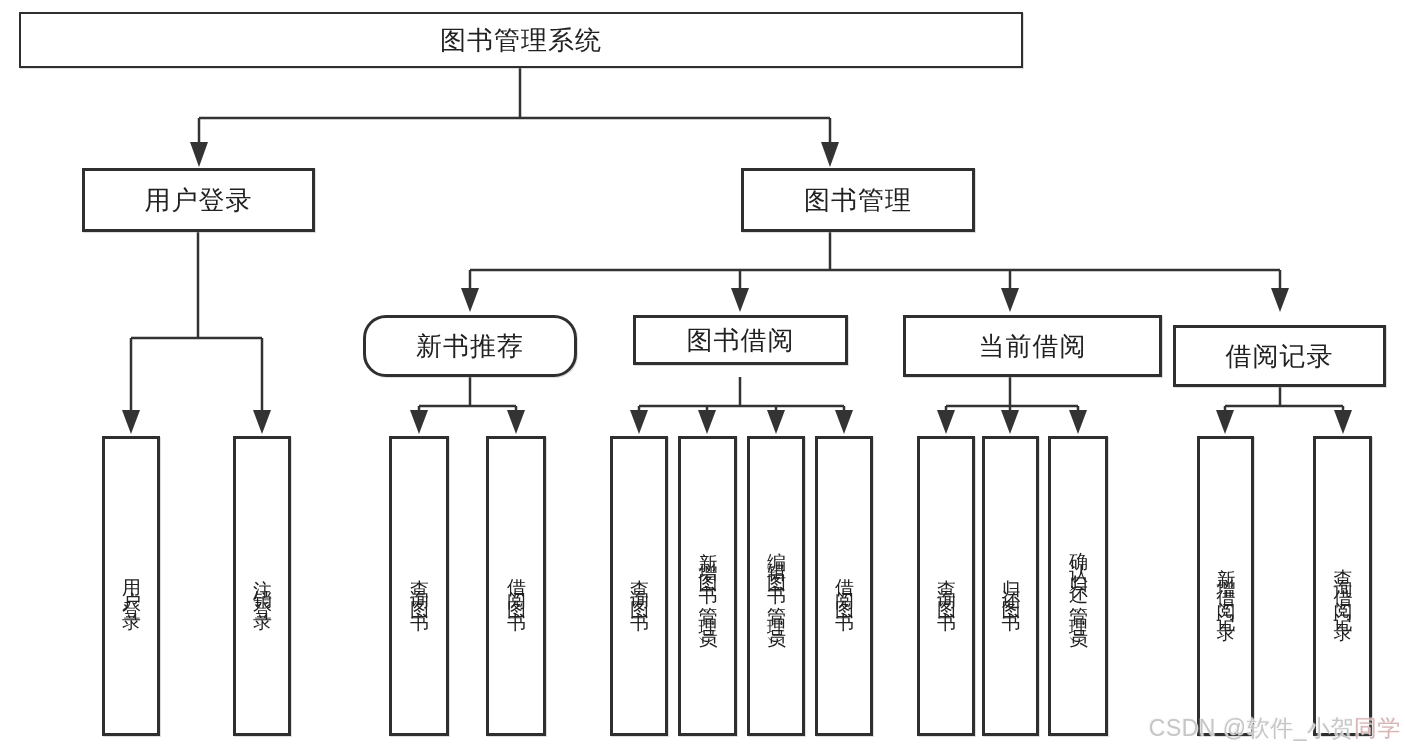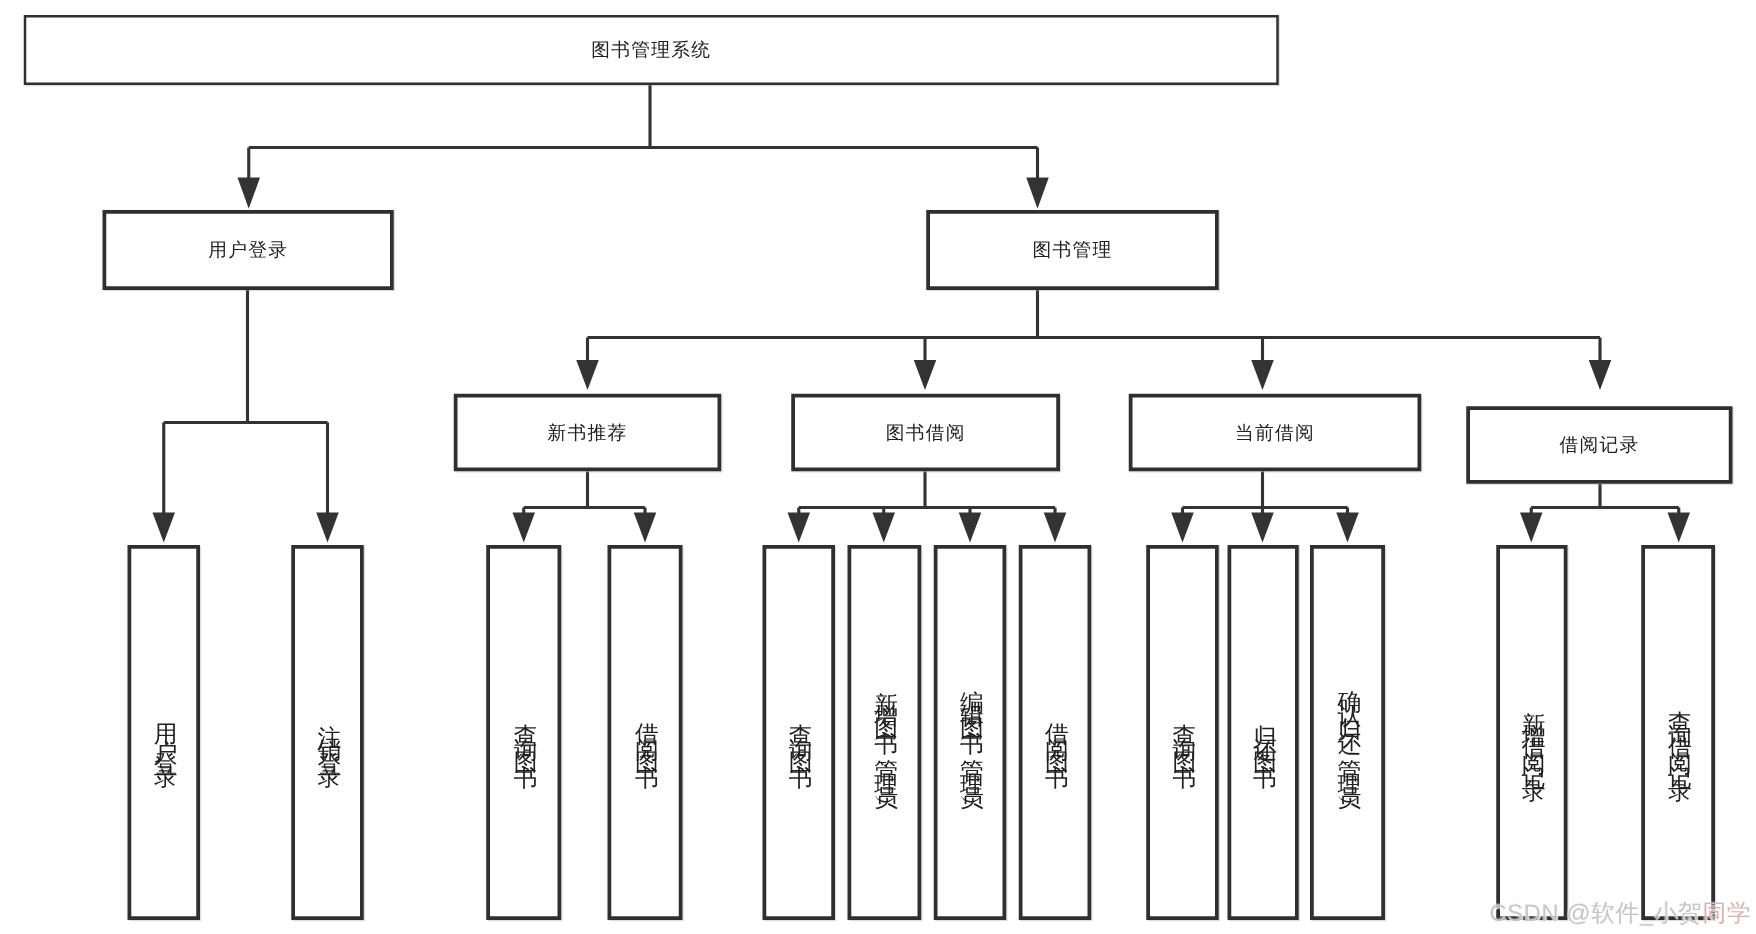--- a/index.html
+++ b/index.html
@@ -27,41 +27,41 @@
     background: #ffffff;
     border: 3px solid #2f2f2f;
     display: flex;
     align-items: center;
     justify-content: center;
     color: #212121;
     z-index: 1;
     box-shadow: 1px 1px 0 rgba(160,160,160,0.35);
   }
   .hnode {
-    font-size: 15px;
+    font-size: 26px;
     letter-spacing: 1px;
   }
   .root-node {
     border-width: 2px;
   }
   .leaf .vtext {
     writing-mode: vertical-rl;
     text-orientation: mixed;
     font-size: 19px;
     line-height: 1.1;
     letter-spacing: 11px;
     color: #212121;
     white-space: nowrap;
   }
   .watermark {
     position: absolute;
     right: 4px;
     bottom: 3px;
     z-index: 2;
-    font-size: 19px;
+    font-size: 23px;
     letter-spacing: 0.5px;
     white-space: nowrap;
     text-shadow: 1px 1px 1px rgba(255,255,255,0.95), -1px -1px 1px rgba(235,235,235,0.6);
   }
   .wm-prefix { color: #c6c6c6; }
   .wm-suffix { color: #d9b3b3; }
 </style>
 </head>
 <body>
 
@@ -136,27 +136,27 @@
     <span>图书管理系统</span>
   </div>
 
   <div class="box hnode" style="left:82px;top:168px;width:233px;height:64px;">
     <span>用户登录</span>
   </div>
   <div class="box hnode" style="left:713px;top:168px;width:234px;height:64px;margin-left:28px;">
     <span>图书管理</span>
   </div>
 
-  <div class="box hnode" style="left:363px;top:315px;width:214px;height:62px;">
+  <div class="box hnode" style="left:363px;top:315px;width:214px;height:62px;border-radius:23px;">
     <span>新书推荐</span>
   </div>
-  <div class="box hnode" style="left:633px;top:315px;width:215px;height:62px;">
+  <div class="box hnode" style="left:633px;top:315px;width:215px;height:50px;">
     <span>图书借阅</span>
   </div>
-  <div class="box hnode" style="left:903px;top:315px;width:234px;height:62px;">
+  <div class="box hnode" style="left:903px;top:315px;width:259px;height:62px;">
     <span>当前借阅</span>
   </div>
   <div class="box hnode" style="left:1173px;top:325px;width:213px;height:62px;">
     <span>借阅记录</span>
   </div>
 
   <div class="box leaf" style="left:102px;top:436px;width:58px;height:300px;">
     <span class="vtext">用户登录</span>
   </div>
   <div class="box leaf" style="left:233px;top:436px;width:58px;height:300px;">

